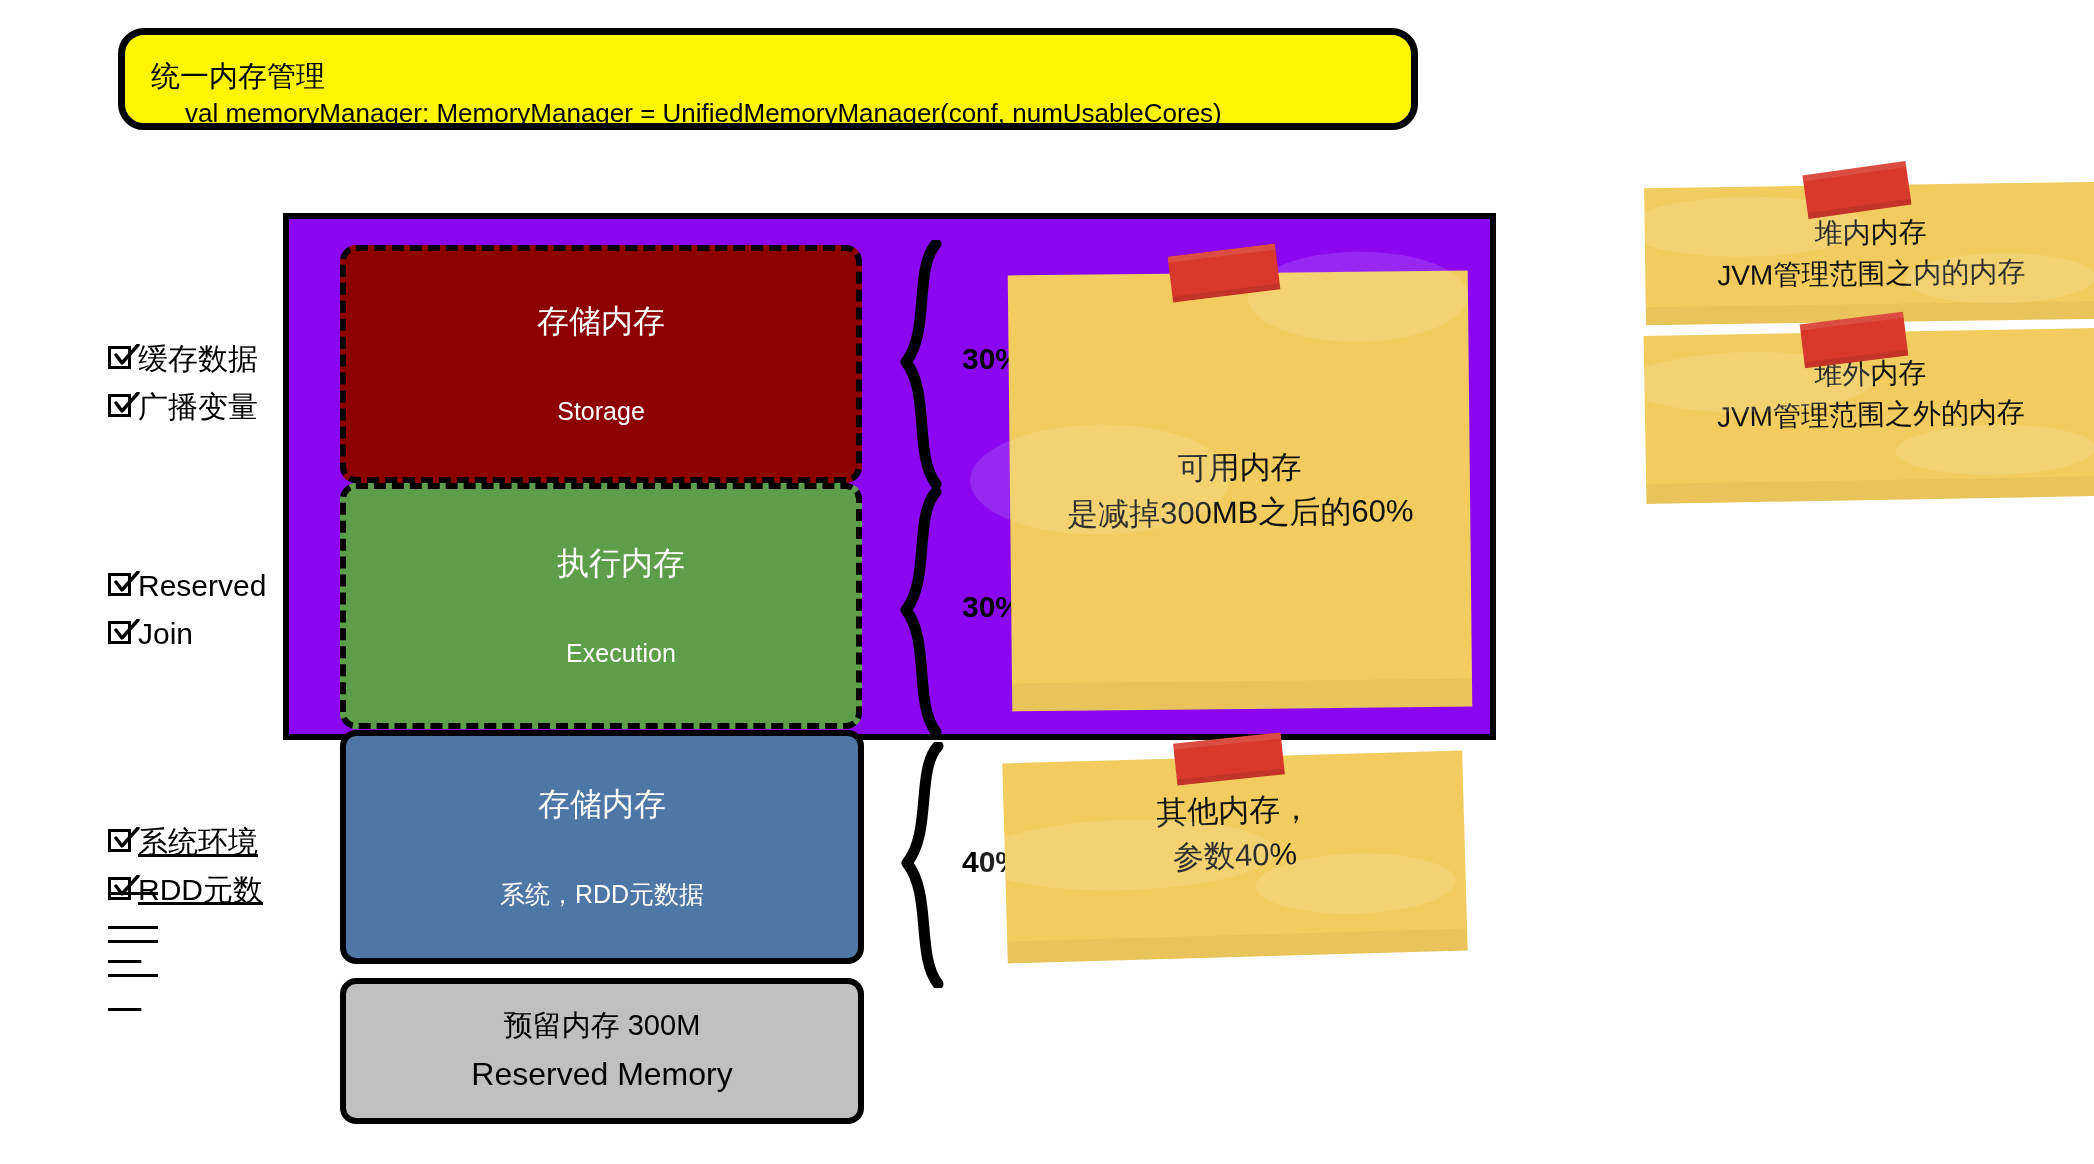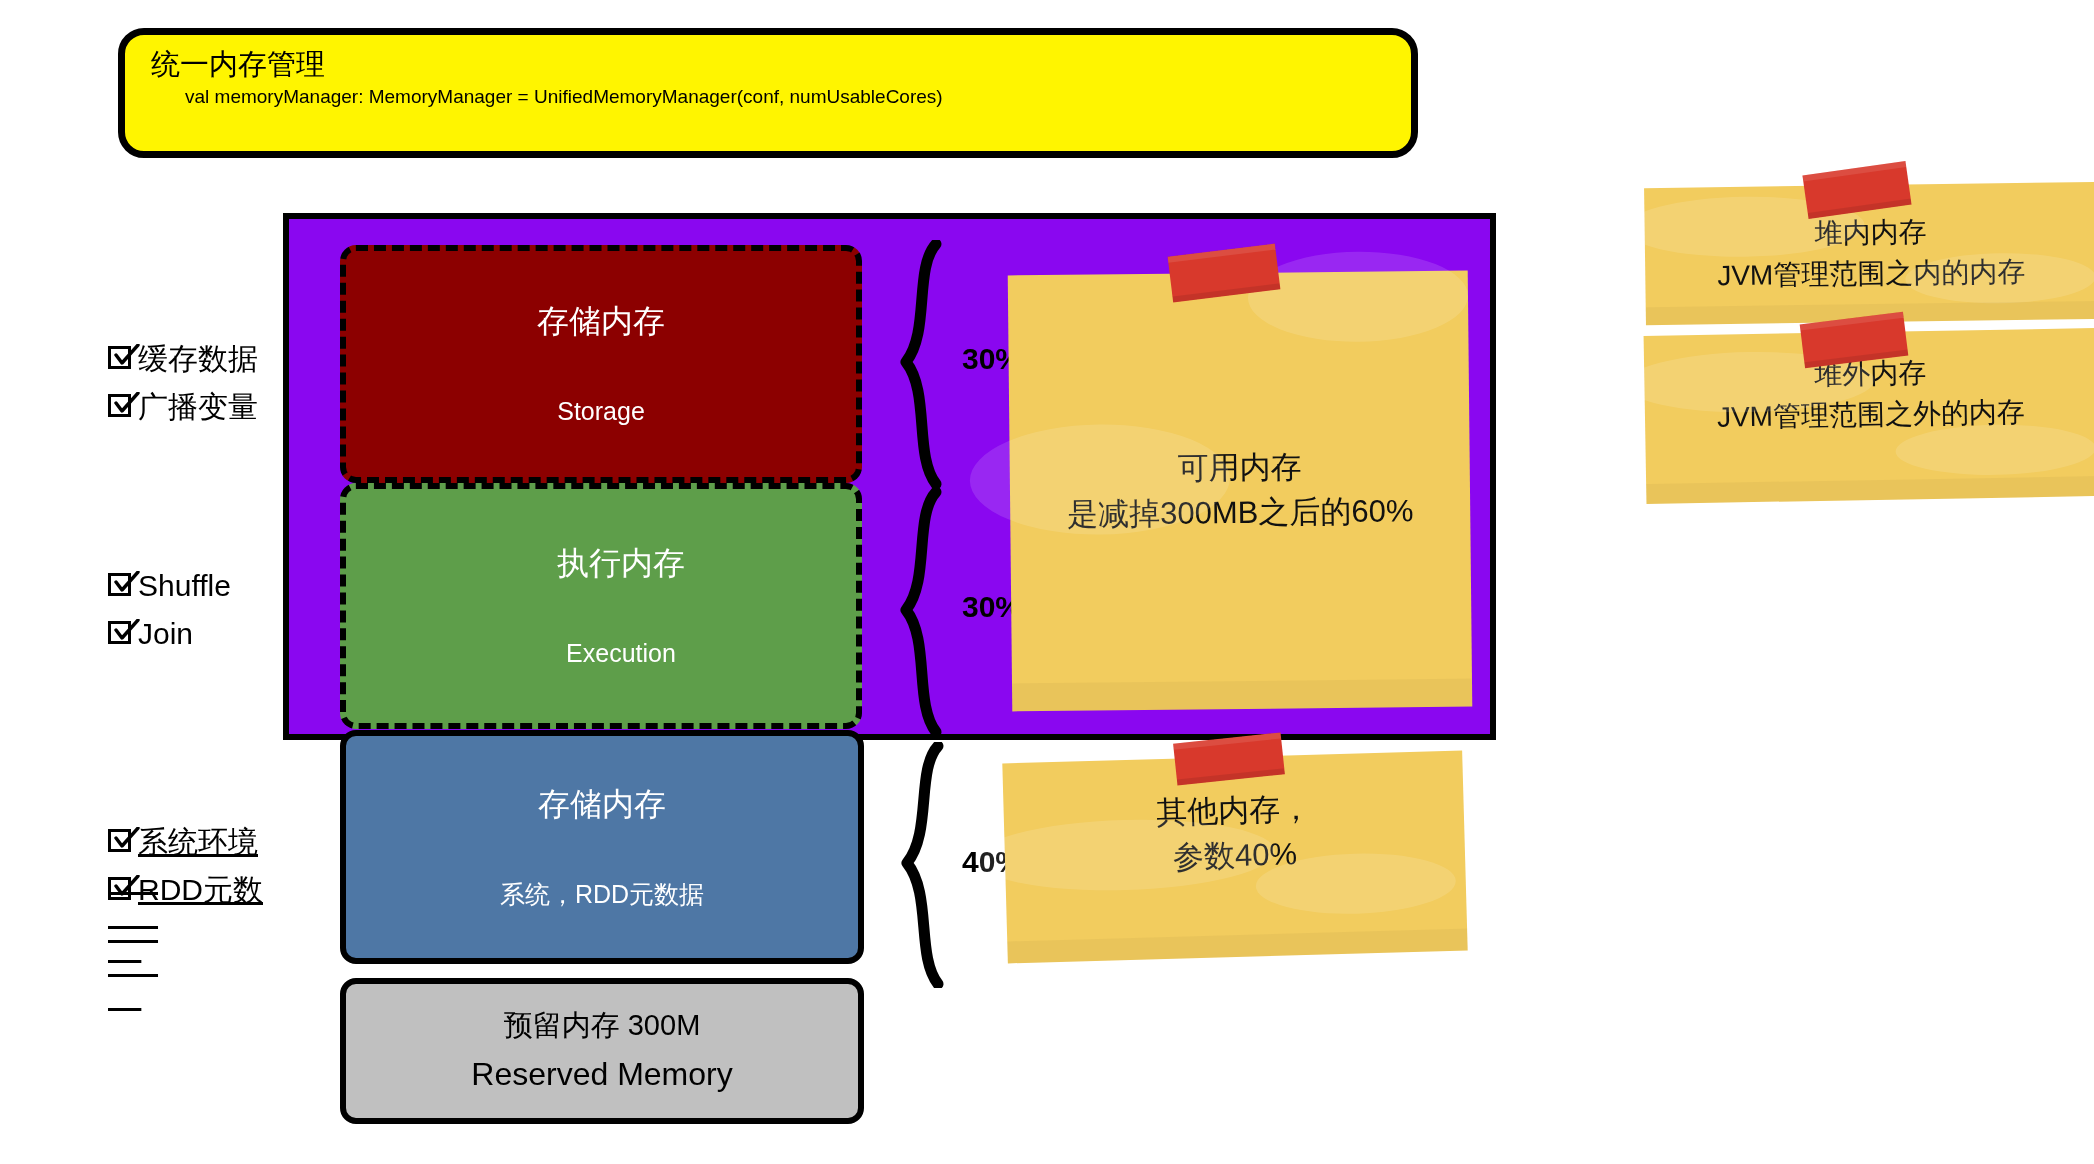--- a/index.html
+++ b/index.html
@@ -15,35 +15,35 @@
     font-family: "Liberation Sans", "DejaVu Sans", sans-serif;
     -webkit-font-smoothing: antialiased;
   }
 
   
   .banner {
     position: absolute;
     left: 118px;
     top: 28px;
     width: 1300px;
-    height: 130px;
+    height: 102px;
     background: #FFF500;
     border: 7px solid #000000;
     border-radius: 26px;
     box-sizing: border-box;
-    padding: 10px 26px 0 26px;
+    padding: 22px 26px 0 26px;
   }
   .banner-line1 {
     font-size: 29px;
     color: #000;
     line-height: 1.35;
     white-space: pre;
   }
   .banner-line2 {
-    font-size: 19px;
+    font-size: 26px;
     color: #000;
     line-height: 1.35;
     padding-left: 34px;
     white-space: pre;
   }
 
   
   .chk-group { position: absolute; }
   .chk-row {
     display: flex;
@@ -239,21 +239,21 @@
 </div>
 
 <div class="chk-group" style="left:108px; top:562px;">
   <div class="chk-row">
     <span class="chk-box">
       <span class="bx"></span>
       <svg class="tick" viewBox="0 0 28 24">
           <path d="M4 11 L10 19 L26 1" fill="none" stroke="#000" stroke-width="3.4" stroke-linecap="round" stroke-linejoin="round"></path>
         </svg>
     </span>
-    <span>Shuffle</span>
+    <span>Reserved</span>
   </div>
   <div class="chk-row">
     <span class="chk-box">
       <span class="bx"></span>
       <svg class="tick" viewBox="0 0 28 24">
           <path d="M4 11 L10 19 L26 1" fill="none" stroke="#000" stroke-width="3.4" stroke-linecap="round" stroke-linejoin="round"></path>
         </svg>
     </span>
     <span>Join</span>
   </div>

